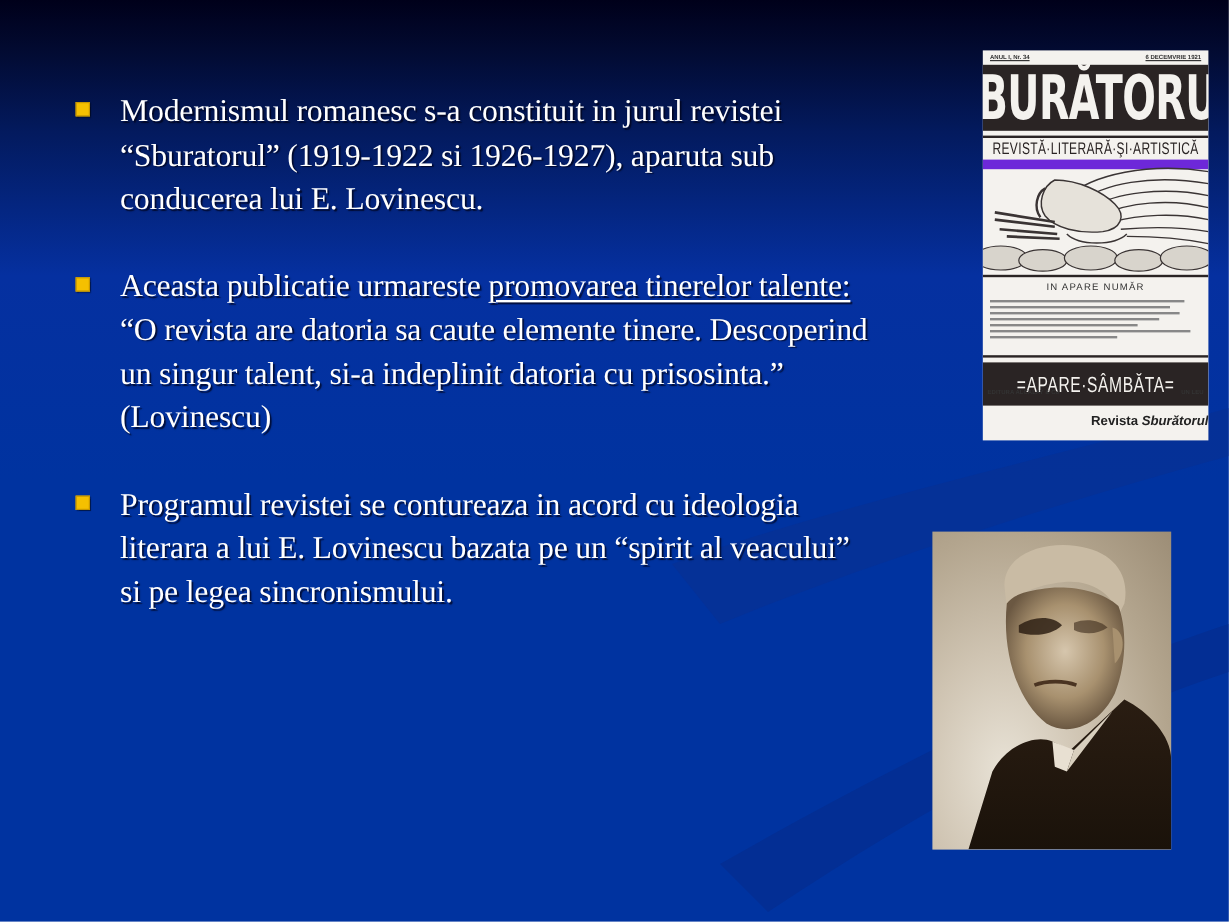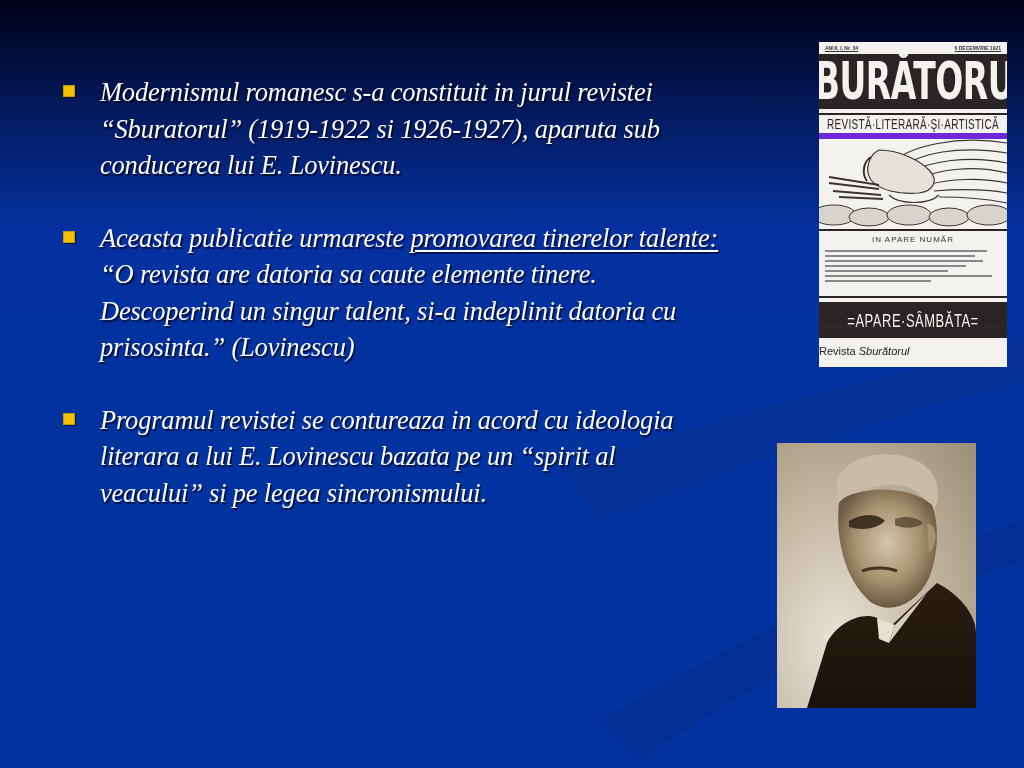--- a/index.html
+++ b/index.html
@@ -7,21 +7,21 @@
     width: 1024px; height: 768px; overflow: hidden; position: relative;
     background: linear-gradient(to bottom, #00001a 0px, #020a30 40px, #031a5e 110px, #0530a0 230px, #0033a0 400px, #0033a0 768px);
     font-family: "Liberation Serif", "DejaVu Serif", serif;
   }
   .swoosh { position: absolute; pointer-events: none; }
   .swoosh svg { display: block; }
 
   .slide-content { position: absolute; left: 0; top: 0; width: 1024px; height: 768px; }
 
   .bullet-list { position: absolute; left: 63px; top: 74px; width: 660px; margin: 0; padding: 0; list-style: none; }
-  .bullet-item { position: relative; padding-left: 37px; margin: 0; font-style: italic; }
+  .bullet-item { position: relative; padding-left: 37px; margin: 0; }
   .bullet-item + .bullet-item { margin-top: 36px; }
   .bullet-marker {
     position: absolute; left: 0; top: 11px; width: 12px; height: 12px;
     background: #f5c000; box-shadow: 1px 1px 1px rgba(0,0,0,0.5);
     border: 1px solid #c89800; box-sizing: border-box;
   }
   .bullet-text {
     color: #ffffff; font-size: 26.5px; line-height: 36.5px;
     text-shadow: 1.5px 1.5px 1px rgba(0,0,20,0.75);
     letter-spacing: -0.2px;
@@ -29,31 +29,31 @@
   .underlined { text-decoration: underline; text-decoration-thickness: 1.5px; text-underline-offset: 3px; }
 
   .cover {
     position: absolute; left: 819px; top: 42px; width: 188px; height: 325px;
     background: #f4f2ee; overflow: hidden;
     font-family: "Liberation Sans", "DejaVu Sans", sans-serif; color: #222;
   }
   .cover-topline { position: absolute; left: 6px; right: 6px; top: 3px; font-size: 5px; font-weight: bold; display: flex; justify-content: space-between; text-decoration: underline; color: #333; }
   .cover-mast { position: absolute; left: 0; right: 0; top: 12px; height: 55px; background: #2a2424; display:flex; align-items:center; justify-content:center; }
   .cover-mast span { color: #f4f2ee; font-size: 33px; font-weight: bold; letter-spacing: -0.5px; font-family: "DejaVu Sans", sans-serif; transform: scaleY(1.55); display:inline-block; }
-  .cover-sub { position: absolute; left: 0; right: 0; top: 71px; height: 18px; border-top: 2px solid #2a2424; border-bottom: 6px solid #6d28d9; display:flex; align-items:center; justify-content:center; }
+  .cover-sub { position: absolute; left: 0; right: 0; top: 71px; height: 18px; border-top: 2px solid #2a2424; border-bottom: 8px solid #6d28d9; display:flex; align-items:center; justify-content:center; }
   .cover-sub span { font-size: 10px; letter-spacing: 0.3px; color: #2a2424; transform: scaleY(1.4); display:inline-block; white-space: nowrap; }
   .cover-illus { position: absolute; left: 0; right: 0; top: 93px; height: 92px; }
   .cover-rule { position:absolute; left:0; right:0; height: 2px; background:#2a2424; }
   .cover-contents-title { position: absolute; left: 0; right: 0; top: 193px; text-align: center; font-size: 8px; letter-spacing: 1px; color: #333; }
   .cover-contents { position: absolute; left: 6px; right: 6px; top: 205px; height: 38px; }
   .cover-contents i { display:block; height: 2px; background: #888; margin: 3px 0; }
   .cover-bottom { position: absolute; left: 0; right: 0; top: 260px; height: 36px; background: #2a2424; display:flex; align-items:center; justify-content:center; }
   .cover-bottom span { color: #f4f2ee; font-size: 13px; letter-spacing: 0.5px; transform: scaleY(1.4); display:inline-block; white-space: nowrap; }
   .cover-footer { position: absolute; left: 4px; right: 4px; top: 282px; font-size: 5px; display:flex; justify-content: space-between; font-weight:bold; color:#333; }
-  .cover-caption { position: absolute; left: 0; right: 0; top: 303px; text-align: left; font-size: 11px; font-weight: normal; color: #222; }
+  .cover-caption { position: absolute; left: 0; right: 0; top: 303px; text-align: right; font-size: 11px; font-weight: bold; color: #222; }
   .cover-caption em { font-style: italic; }
 
   .portrait {
     position: absolute; left: 777px; top: 443px; width: 199px; height: 265px; overflow: hidden;
     background: radial-gradient(ellipse at 30% 75%, #e8e2d6 0%, #cfc4b2 35%, #b3a58e 70%, #9c8d76 100%);
   }
 </style>
 </head>
 <body>
 

